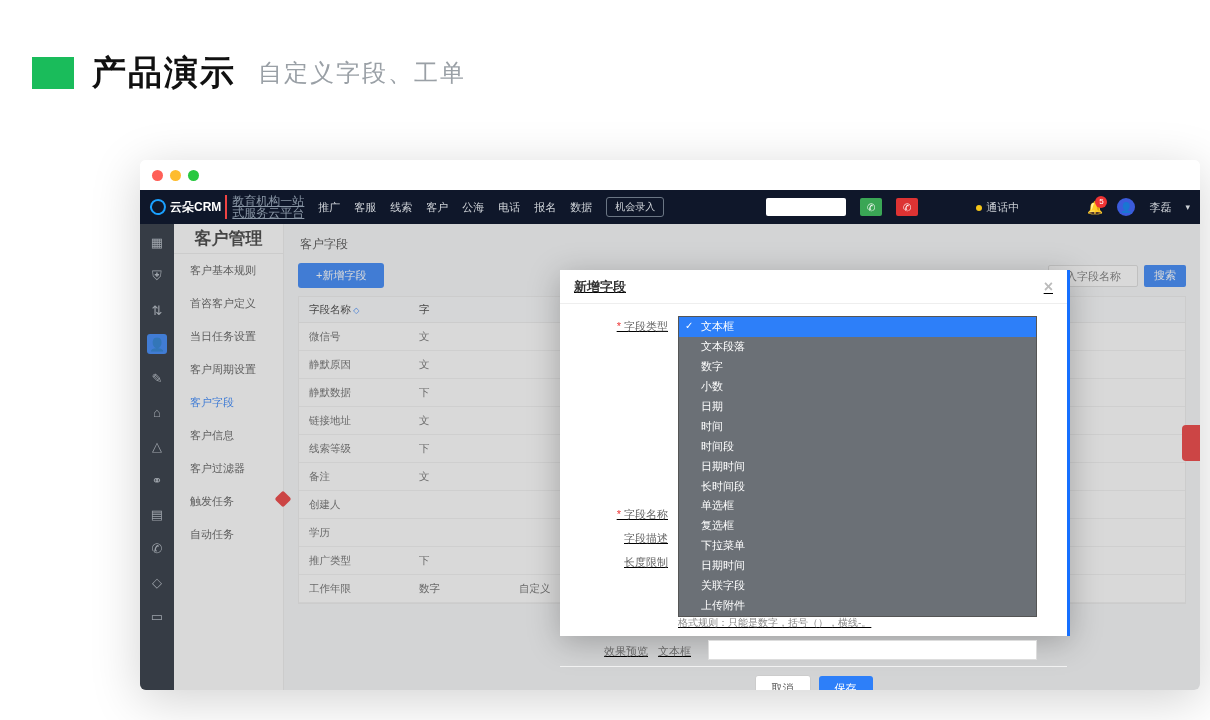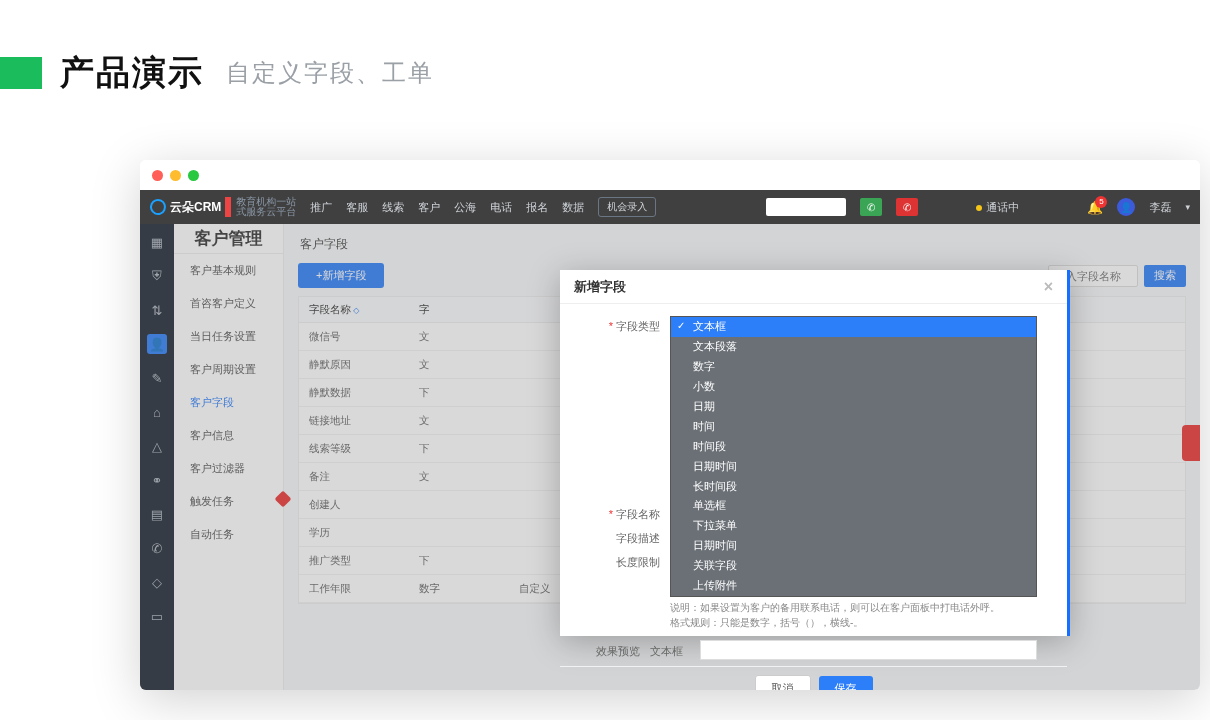--- a/index.html
+++ b/index.html
@@ -12,20 +12,21 @@
     position: relative;
   }
 
   
   .slide-header {
     position: absolute;
     top: 50px;
     left: 0;
     display: flex;
     align-items: center;
+    padding-left: 32px;
   }
   .slide-accent {
     width: 42px;
     height: 32px;
     background: #1abc5b;
     margin-right: 18px;
   }
   .slide-title {
     font-size: 34px;
     font-weight: 800;
@@ -60,21 +61,21 @@
     background: #fff;
   }
   .tl { width: 11px; height: 11px; border-radius: 50%; }
   .tl.red { background: #ff5f57; }
   .tl.yellow { background: #febc2e; }
   .tl.green { background: #28c840; }
 
   
   .appbar {
     height: 34px;
-    background: #404040;
+    background: #0f172a;
     display: flex;
     align-items: center;
     color: #cfd3d8;
     font-size: 11px;
     padding: 0 10px;
     gap: 14px;
     position: relative;
   }
   .logo {
     display: flex;
@@ -83,21 +84,21 @@
     font-size: 12px;
     color: #fff;
   }
   .logo-icon {
     width: 16px; height: 16px;
     border: 2px solid #1aa0ff;
     border-radius: 50% 50% 50% 8px;
     transform: rotate(-20deg);
   }
   .logo-text { font-weight: 600; }
-  .logo-sub { font-size: 10px; color:#8a97a6; line-height:1; border-left:6px solid #ef4444; padding-left:5px;}
+  .logo-sub { font-size: 12px; color:#8a97a6; line-height:1; border-left:2px solid #ef4444; padding-left:5px;text-decoration:underline;}
   .nav { display: flex; gap: 14px; }
   .nav span { cursor: pointer; }
   .rec-btn {
     border: 1px solid #6b7684;
     border-radius: 3px;
     padding: 2px 8px;
     font-size: 10px;
   }
   .spacer { flex:1; }
   .call-input {
@@ -224,28 +225,29 @@
   .modal {
     position:absolute;
     top: 110px;
     left: 420px;
     width: 510px;
     height: 366px;
     background:#fff;
     box-shadow: 0 6px 30px rgba(0,0,0,0.25);
     z-index: 10;
     border-right: 3px solid #1670ff;
+    text-decoration: underline;
   }
   .modal-head {
     height:34px; display:flex; align-items:center; justify-content:space-between;
     padding:0 14px; border-bottom:1px solid #eee;
     font-size:13px; color:#333; font-weight:600;
   }
   .modal-close { color:#bbb; font-size:16px; cursor:pointer; }
-  .modal-body { padding: 12px 30px 6px 0; font-size:11px; color:#555; }
+  .modal-body { padding: 12px 30px 6px 0; font-size:11px; color:#555;margin-left:8px; }
   .form-row { display:flex; align-items:flex-start; margin-bottom:14px; }
   .form-label {
     width:110px; text-align:right; padding-right:10px; padding-top:3px;
     color:#666;
   }
   .req::before { content:"* "; color:#e33; }
   .form-ctrl { flex:1; position:relative; }
   .select-box {
     height:20px; border:1px solid #2d7ff9; background:#fff;
     position:relative;
@@ -578,20 +580,21 @@
               <div class="opt selected">文本框</div>
               <div class="opt">文本段落</div>
               <div class="opt">数字</div>
               <div class="opt">小数</div>
               <div class="opt">日期</div>
               <div class="opt">时间</div>
               <div class="opt">时间段</div>
               <div class="opt">日期时间</div>
               <div class="opt">长时间段</div>
               <div class="opt">单选框</div>
+              <div class="opt">复选框</div>
               <div class="opt">下拉菜单</div>
               <div class="opt">日期时间</div>
               <div class="opt">关联字段</div>
               <div class="opt">上传附件</div>
             </div>
         </div>
       </div>
 
       <div class="form-row" style="margin-top:168px">
         <div class="form-label req">字段名称</div>

